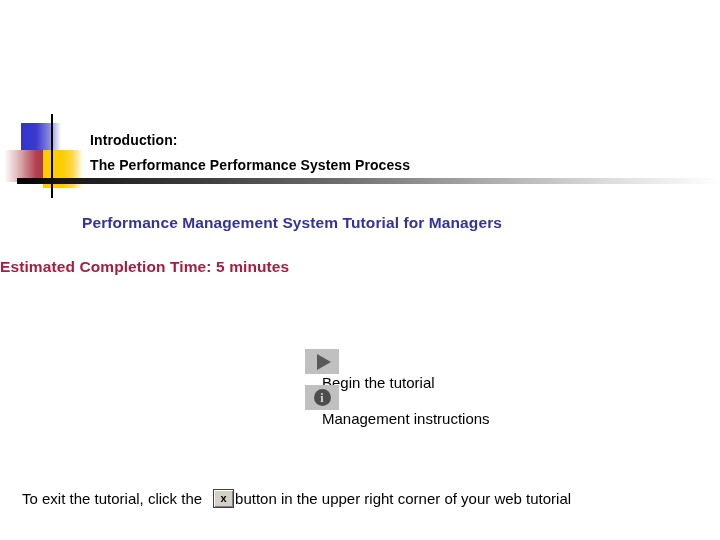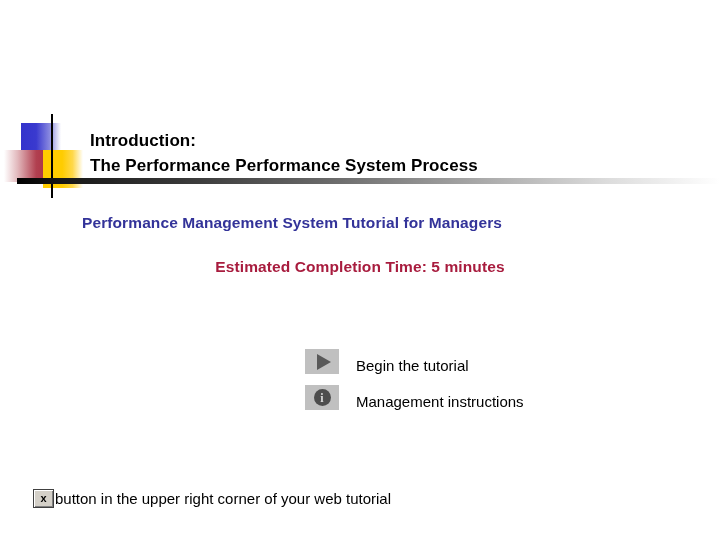--- a/index.html
+++ b/index.html
@@ -73,21 +73,21 @@
     top: 66px;
     width: 703px;
     height: 6px;
     background: linear-gradient(to right, #000000 0%, #161616 6%, #3d3d3d 26%, #6e6e6e 46%, #a9a9a9 66%, #dcdcdc 84%, #ffffff 100%);
   }
 
   .title-text {
     position: absolute;
     left: 90px;
     top: 16px;
-    font-size: 17px;
+    font-size: 14px;
     font-weight: bold;
     color: #000000;
     line-height: 25px;
     letter-spacing: 0.1px;
     white-space: nowrap;
   }
 
   
   .subtitle-a {
     position: absolute;
@@ -98,38 +98,38 @@
     font-size: 15.5px;
     font-weight: bold;
     color: #333399;
     letter-spacing: 0.1px;
   }
   .subtitle-b {
     position: absolute;
     left: 0;
     top: 258px;
     width: 720px;
-    text-align: center;
     font-size: 15.5px;
     font-weight: bold;
     color: #a81c3e;
     letter-spacing: 0.1px;
   }
 
   
   .actions {
     position: absolute;
     left: 305px;
     top: 349px;
   }
   .action-row {
     display: flex;
-    align-items: flex-end;
+    align-items: flex-start;
     height: 25px;
     margin-bottom: 11px;
+    flex-direction: column;
   }
   .action-btn {
     width: 34px;
     height: 25px;
     background: #c0c0c0;
     display: flex;
     align-items: center;
     justify-content: center;
     flex: none;
   }
@@ -227,17 +227,18 @@
     <div class="action-row">
       <div class="action-btn">
         <span class="info-circle">i</span>
       </div>
       <span class="action-label">Management instructions</span>
     </div>
 
   </div>
 
   <div class="footer">
+    <span>To exit the tutorial, click the</span>
     <span class="close-btn">x</span>
     <span>button in the upper right corner of your web tutorial</span>
   </div>
 
 </div>
 
 </body></html>

